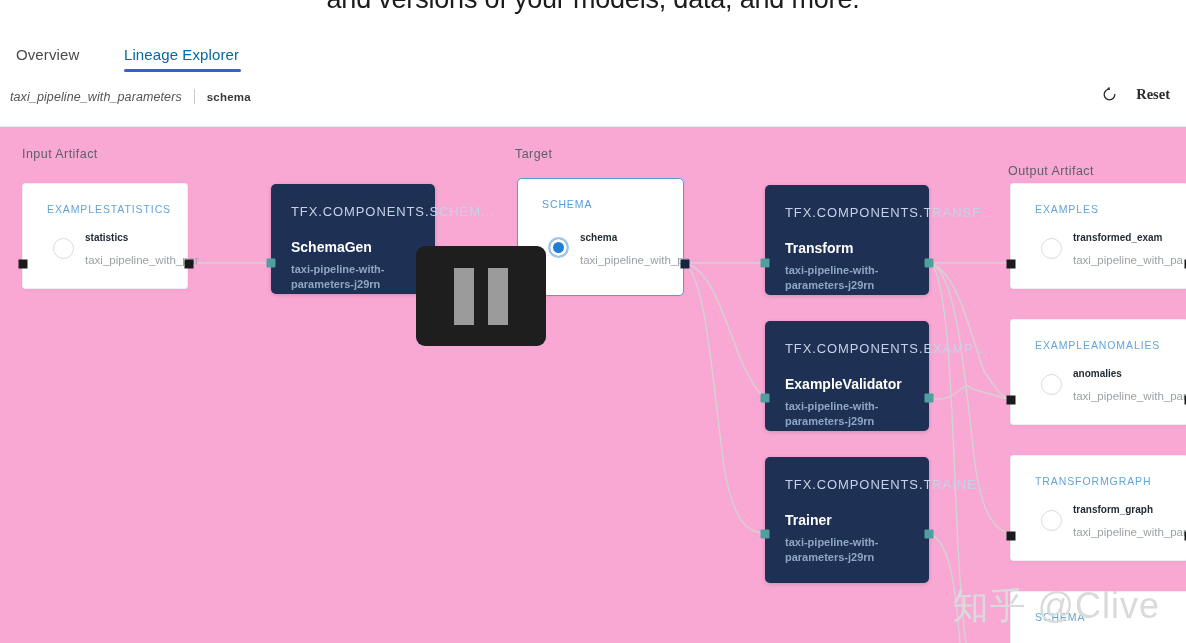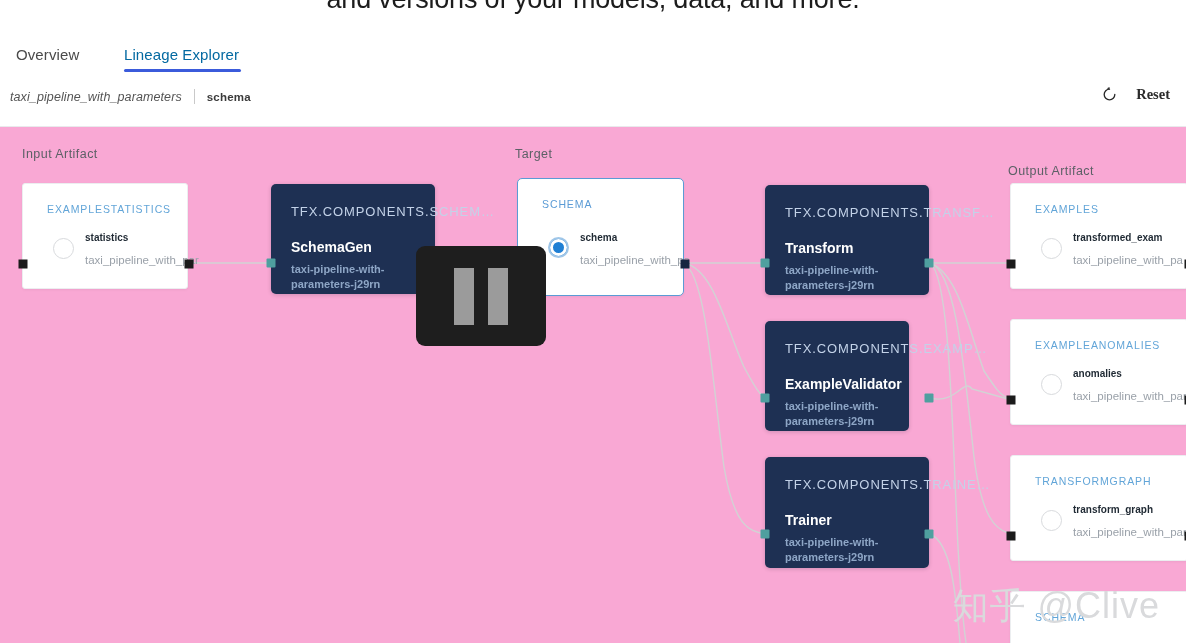--- a/index.html
+++ b/index.html
@@ -258,30 +258,30 @@
 
     <div class="node-comp" style="left:765px; top:58px; width:164px; height:110px;">
       <div class="kind">TFX.COMPONENTS.TRANSF…</div>
       <div class="title">Transform</div>
       <div class="sub">taxi-pipeline-with-
 parameters-j29rn</div>
       <div class="port teal" style="left:0px; top:78px;"></div>
       <div class="port teal" style="left:164px; top:78px;"></div>
     </div>
 
-    <div class="node-comp" style="left:765px; top:194px; width:144px; height:110px;">
+    <div class="node-comp" style="left:765px; top:194px; width:164px; height:110px;">
       <div class="kind">TFX.COMPONENTS.EXAMP…</div>
       <div class="title">ExampleValidator</div>
       <div class="sub">taxi-pipeline-with-
 parameters-j29rn</div>
       <div class="port teal" style="left:0px; top:77px;"></div>
       <div class="port teal" style="left:164px; top:77px;"></div>
     </div>
 
-    <div class="node-comp" style="left:765px; top:330px; width:164px; height:111px;padding-left:32px;">
+    <div class="node-comp" style="left:765px; top:330px; width:164px; height:126px;padding-left:32px;">
       <div class="kind">TFX.COMPONENTS.TRAINE…</div>
       <div class="title">Trainer</div>
       <div class="sub">taxi-pipeline-with-
 parameters-j29rn</div>
       <div class="port teal" style="left:0px; top:77px;"></div>
       <div class="port teal" style="left:164px; top:77px;"></div>
     </div>
 
     <div class="node-art" style="left:1010px; top:56px; width:178px; height:106px;">
       <div class="kind">EXAMPLES</div>

